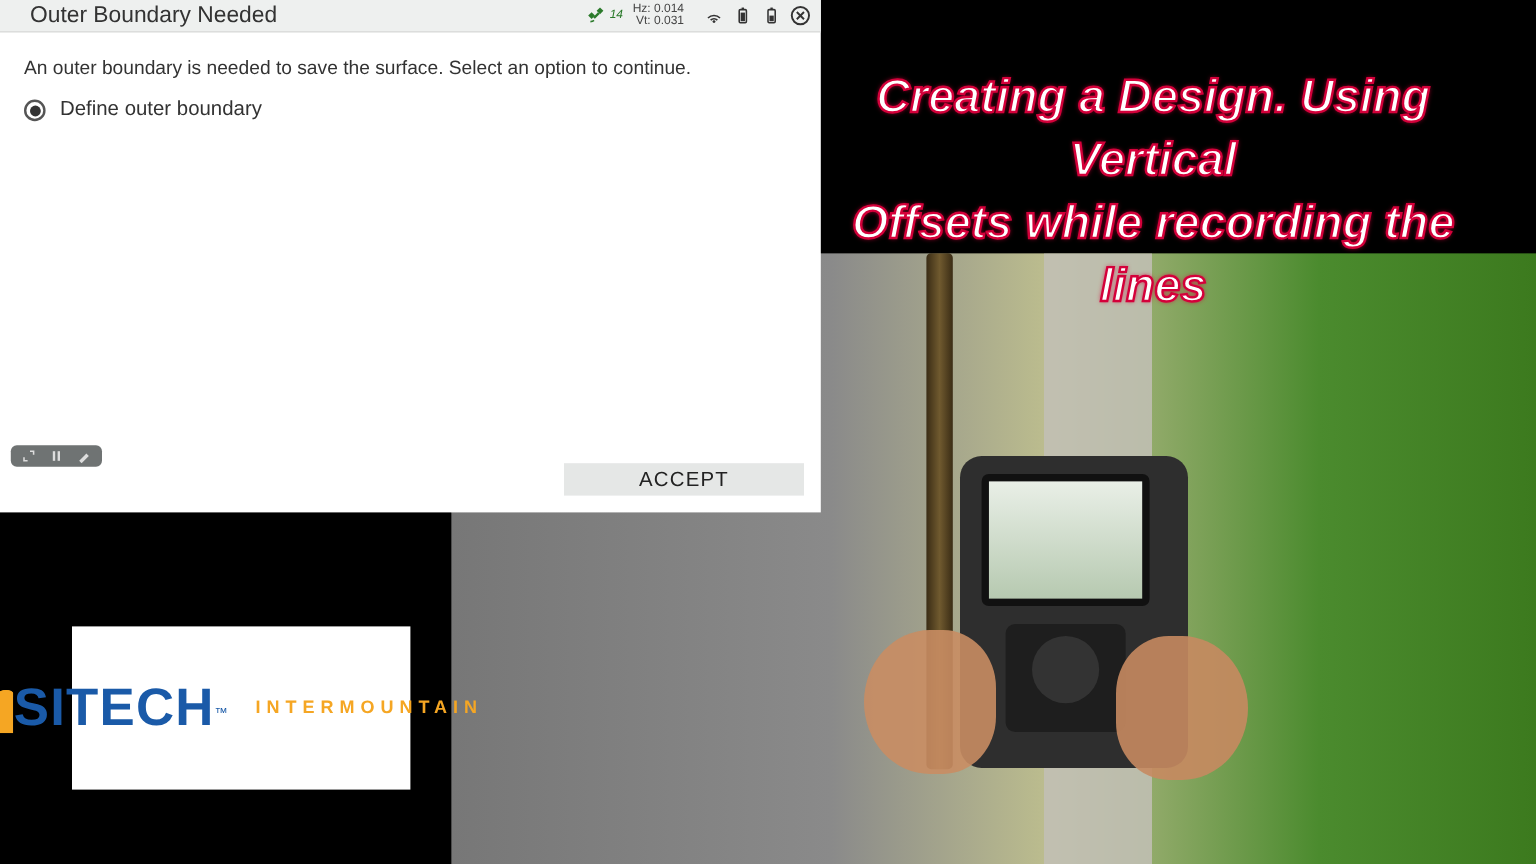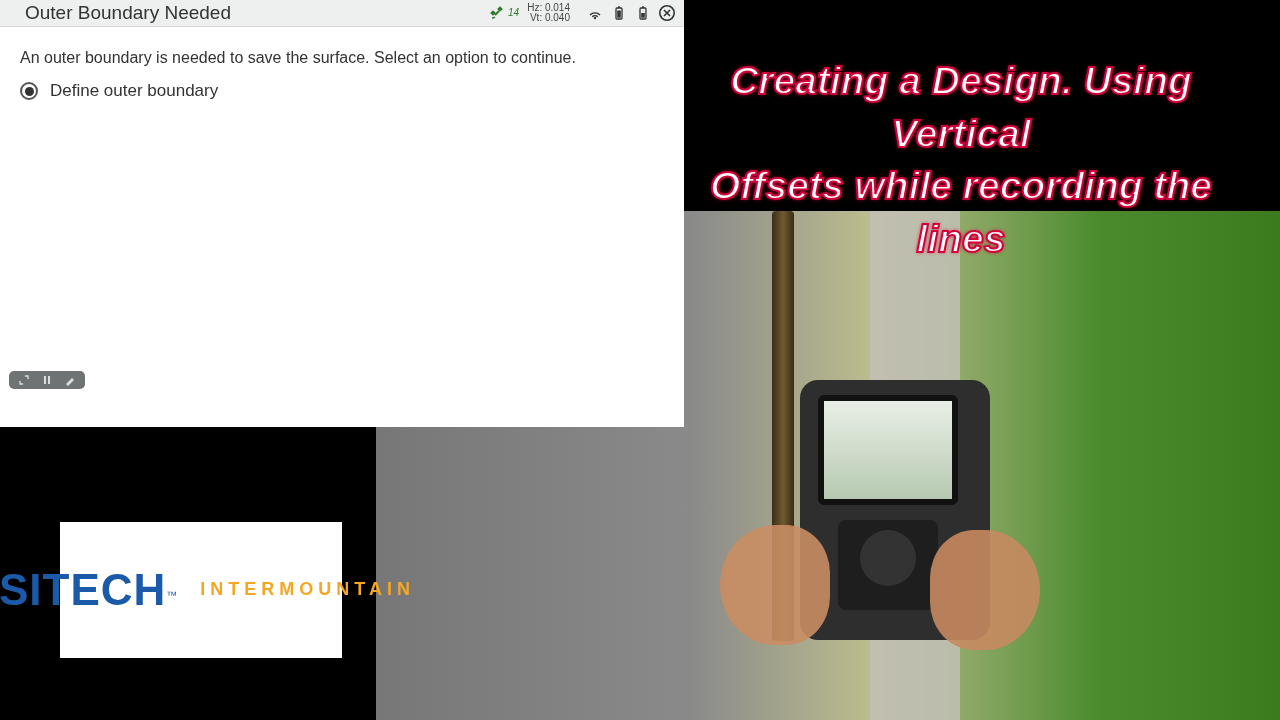--- a/index.html
+++ b/index.html
@@ -29,39 +29,39 @@
                    font-size:39px; line-height:1.35; color:#fff;
                    -webkit-text-stroke: 2px #d4003a; text-shadow: 0 0 4px #d4003a; }
 
   
   .logo-card { position:absolute; left:60px; top:522px; width:282px; height:136px; background:#fff;
                display:flex; flex-direction:row; align-items:center; justify-content:center; }
   .logo-arc  { width:180px; height:36px; border:6px solid #f5a623; border-bottom:none;
                border-top-left-radius:120px 60px; border-top-right-radius:120px 60px; margin-bottom:-6px;}
   .logo-main { font-family:"Arial Black",sans-serif; font-weight:900; font-size:44px; color:#1a5aa8; letter-spacing:1px; line-height:1;}
   .logo-tm   { font-size:11px; vertical-align:super; color:#1a5aa8;}
-  .logo-sub  { font-size:18px; font-weight:700; letter-spacing:5px; color:#f5a623; margin-top:-2px;margin-left:23px;}
+  .logo-sub  { font-size:15px; font-weight:700; letter-spacing:5px; color:#f5a623; margin-top:-2px;margin-left:23px;}
 
   
   .app { position:absolute; left:0; top:0; width:684px; height:427px; background:#fff; color:#2b2b2b; }
   .app-header { height:27px; background:#eef0ef; border-bottom:1px solid #d7d9d8;
                 display:flex; align-items:center; padding:0 8px 0 25px; }
   .app-title  { font-size:19px; font-weight:400; color:#333; flex:0 0 auto; }
   .hdr-spacer { flex:1 1 auto; }
   .gnss-ico   { width:18px; height:18px; margin-right:2px; display:inline-flex; align-items:center; justify-content:center;}
   .sat-count  { font-size:10px; color:#2b7a2b; line-height:1; margin-right:8px;font-style:italic;}
   .hv-block   { font-size:10px; line-height:1.05; color:#444; text-align:right; margin-right:10px;}
   .hv-block div{white-space:nowrap;}
   .ico18 { width:18px; height:18px; display:inline-flex; align-items:center; justify-content:center; color:#333; margin-left:6px;}
   .close-btn svg circle{fill:none;stroke:#333;stroke-width:1.6;}
   .close-btn svg path{stroke:#333;stroke-width:1.6;fill:none;}
 
   .app-body { padding:22px 8px 0 20px; font-size:16px; color:#333; }
   .instruction { margin-bottom:14px; }
-  .radio-row { display:flex; align-items:center; gap:12px; margin:6px 0 12px 0; cursor:pointer; }
+  .radio-row { display:flex; align-items:flex-end; gap:12px; margin:6px 0 12px 0; cursor:pointer; }
   .radio { width:18px; height:18px; border:2px solid #555; border-radius:50%; display:inline-flex;
            align-items:center; justify-content:center; flex-shrink:0;}
   .radio.sel::after{content:""; width:9px; height:9px; background:#333; border-radius:50%;}
   .radio-label{ font-size:17px; }
 
   .accept-btn { position:absolute; right:14px; bottom:14px; width:200px; height:27px;
                 background:#e5e7e6; color:#222; font-size:17px; letter-spacing:1px;
                 display:flex; align-items:center; justify-content:center; cursor:pointer; }
 
   
@@ -113,21 +113,21 @@
               <rect x="10" y="3" width="4" height="4" transform="rotate(45 12 5)"></rect>
               <path d="M7 11 L11 7" stroke="#2b7a2b" stroke-width="2"></path>
               <path d="M4 14 q2 0 3-1" stroke="#2b7a2b" stroke-width="1.3" fill="none"></path>
             </g>
           </svg>
       </span>
       <span class="sat-count">14</span>
 
       <div class="hv-block">
         <div><span>Hz:</span> <span>0.014</span></div>
-        <div><span>Vt:</span> <span>0.040</span></div>
+        <div><span>Vt:</span> <span>0.031</span></div>
       </div>
 
       <span class="ico18">
         <svg viewBox="0 0 18 18">
             <g fill="none" stroke="#333" stroke-width="1.4">
               <circle cx="9" cy="14" r="1.2" fill="#333" stroke="none"></circle>
               <path d="M4 11a7 7 0 0 1 10 0"></path>
               <path d="M6.2 12.8a4 4 0 0 1 5.6 0"></path>
             </g>
           </svg>
@@ -157,20 +157,23 @@
     <div class="app-body">
       <div class="instruction">An outer boundary is needed to save the surface. Select an option to continue.</div>
 
       <div class="radio-row">
         <span class="radio sel"></span>
         <span class="radio-label">Define outer boundary</span>
       </div>
 
     </div>
 
+    <div class="accept-btn">
+      <span>ACCEPT</span>
+    </div>
 
     <div class="ctrl-bar">
       <span class="c">
         <svg viewBox="0 0 12 12">
             <path d="M2 7v3h3M10 5V2H7" fill="none" stroke="#ddd" stroke-width="1.3"></path>
           </svg>
       </span>
       <span class="c">
         <svg viewBox="0 0 12 12">
             <rect x="3" y="2" width="2" height="8" fill="#ddd"></rect>

